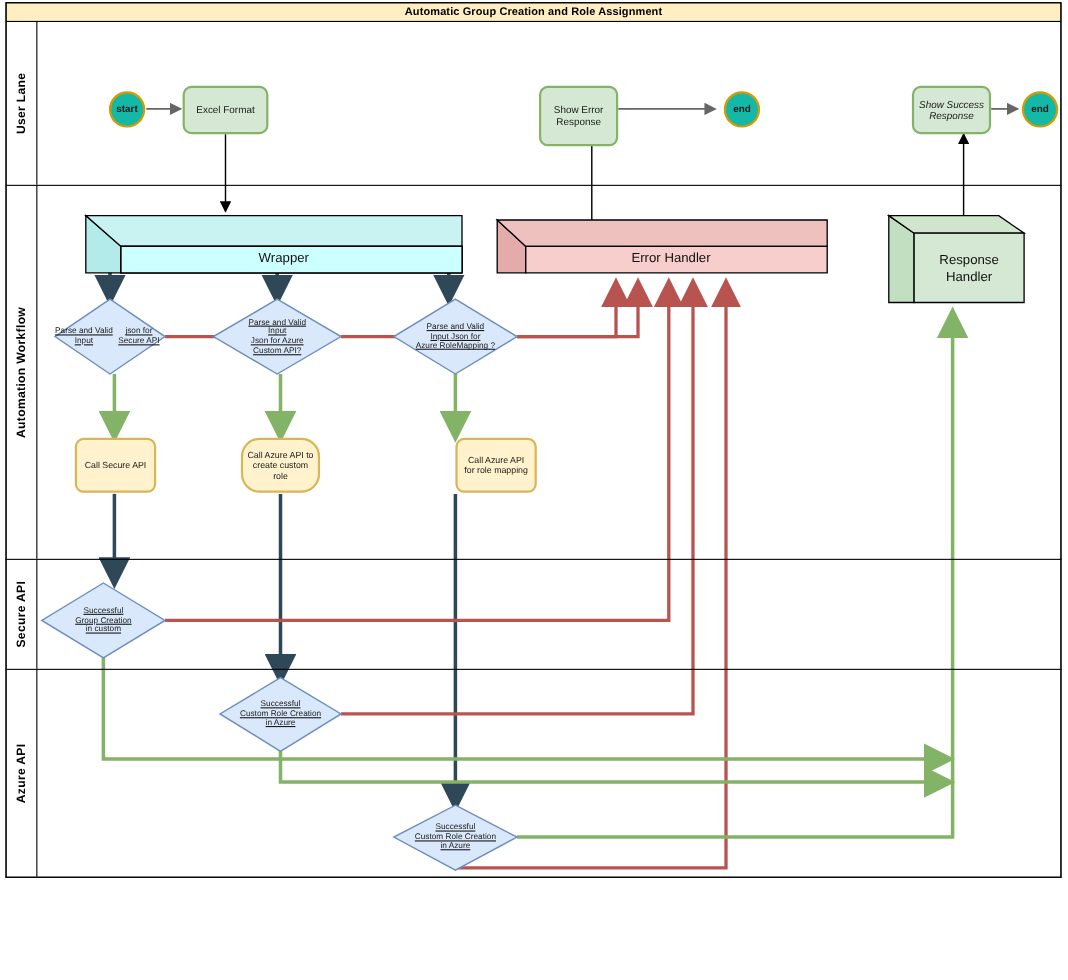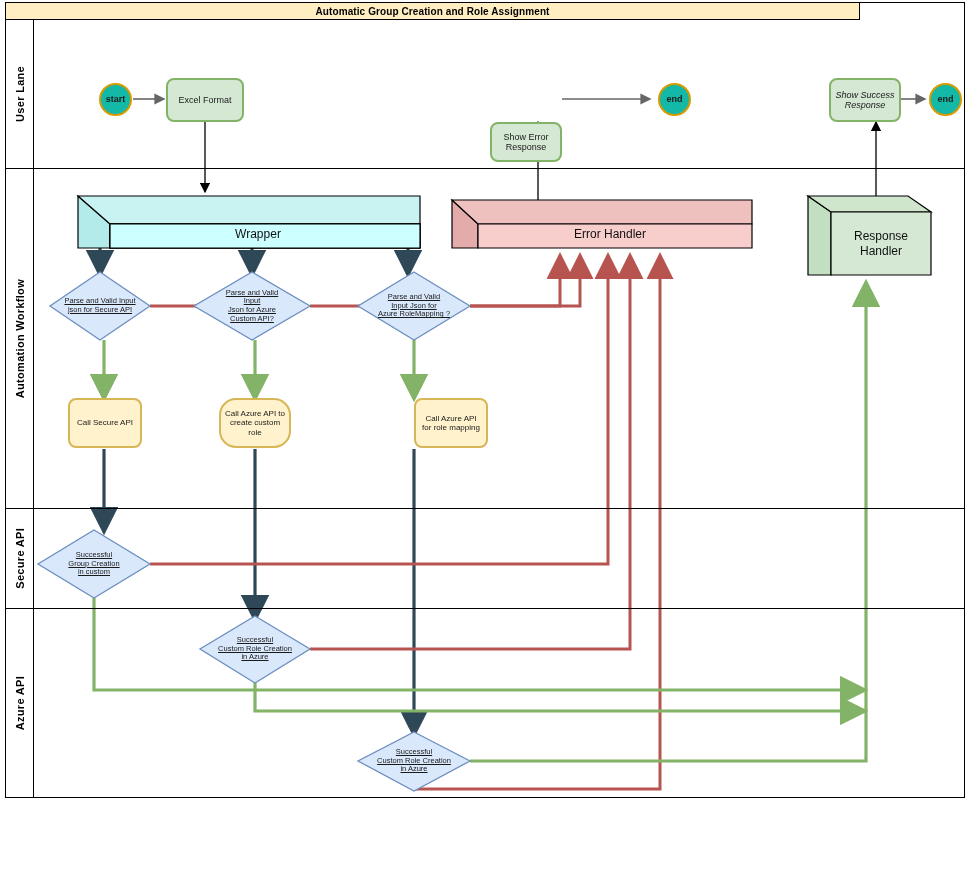--- a/index.html
+++ b/index.html
@@ -1,21 +1,21 @@
 <!DOCTYPE html>
 <html><head>
 <meta charset="utf-8">
 <style>
   html,body{margin:0;padding:0;background:#ffffff;}
   body{font-family:"Liberation Sans", sans-serif;}
   #stage{position:relative;width:971px;height:891px;background:#ffffff;overflow:hidden;}
 
   
   .pool{position:absolute;left:5px;top:2px;width:960px;height:796px;border:1.5px solid #000;box-sizing:border-box;}
-  .pool-title{position:absolute;left:5px;top:2px;width:855px;height:18px;background:#ffeec2;
+  .pool-title{position:absolute;left:5px;top:2px;width:960px;height:18px;background:#ffeec2;
               border:1.5px solid #000;box-sizing:border-box;display:flex;align-items:center;justify-content:center;
               font-size:10px;font-weight:bold;color:#000;letter-spacing:.1px;}
   .lane{position:absolute;left:5px;width:960px;border-left:1.5px solid #000;border-right:1.5px solid #000;
         border-bottom:1.5px solid #000;box-sizing:border-box;}
   .lane-hdr{position:absolute;left:0;top:0;width:28px;height:100%;border-right:1.5px solid #000;
             box-sizing:border-box;display:flex;align-items:center;justify-content:center;}
   .lane-hdr span{writing-mode:vertical-rl;transform:rotate(180deg);font-size:11px;font-weight:bold;color:#000;
                  white-space:nowrap;letter-spacing:.3px;}
 
   
@@ -150,21 +150,21 @@
   <div class="pool" style="pointer-events:none;"></div>
 
   <div class="node terminator" style="left:99px;top:83px;width:33px;height:33px;">
     <span>start</span>
   </div>
 
   <div class="node task" style="left:166px;top:78px;width:78px;height:44px;">
     <span>Excel Format</span>
   </div>
 
-  <div class="node task" style="left:490px;top:78px;width:72px;height:40px;flex-direction:column;margin-top:44px;">
+  <div class="node task" style="left:490px;top:78px;width:72px;height:55px;flex-direction:column;">
     <span>Show Error</span>
     <span>Response</span>
   </div>
 
   <div class="node terminator" style="left:658px;top:83px;width:33px;height:33px;">
     <span>end</span>
   </div>
 
   <div class="node task" style="left:829px;top:78px;width:72px;height:44px;flex-direction:column;font-style:italic;">
     <span>Show Success</span>
@@ -173,21 +173,21 @@
 
   <div class="node terminator" style="left:929px;top:83px;width:33px;height:33px;">
     <span>end</span>
   </div>
 
   <div class="cube-label" style="left:831px;top:212px;width:100px;height:63px;flex-direction:column;">
     <span>Response</span>
     <span>Handler</span>
   </div>
 
-  <div class="node decision" style="left:50px;top:272px;width:100px;height:68px;flex-direction:column;">
+  <div class="node decision" style="left:50px;top:272px;width:100px;height:68px;flex-direction:row;">
     <span>Parse and Valid Input</span>
     <span>json for Secure API</span>
   </div>
 
   <div class="node decision" style="left:196px;top:272px;width:112px;height:68px;flex-direction:column;">
     <span>Parse and Valid</span>
     <span>Input</span>
     <span>Json for Azure</span>
     <span>Custom API?</span>
   </div>

